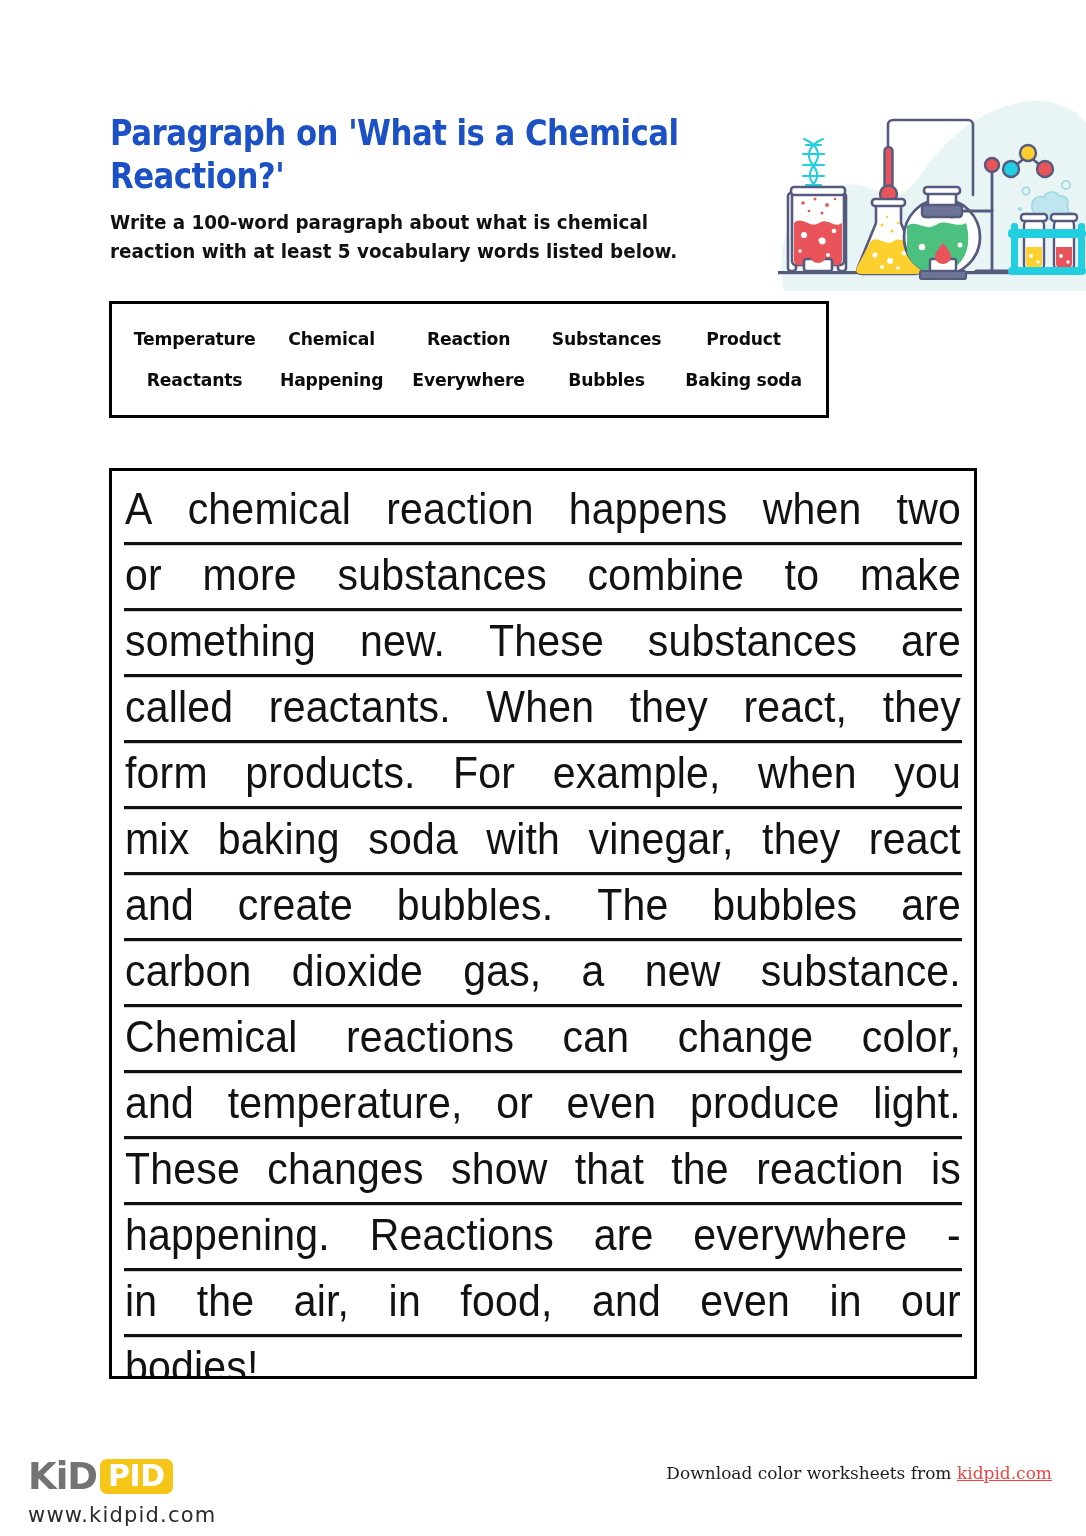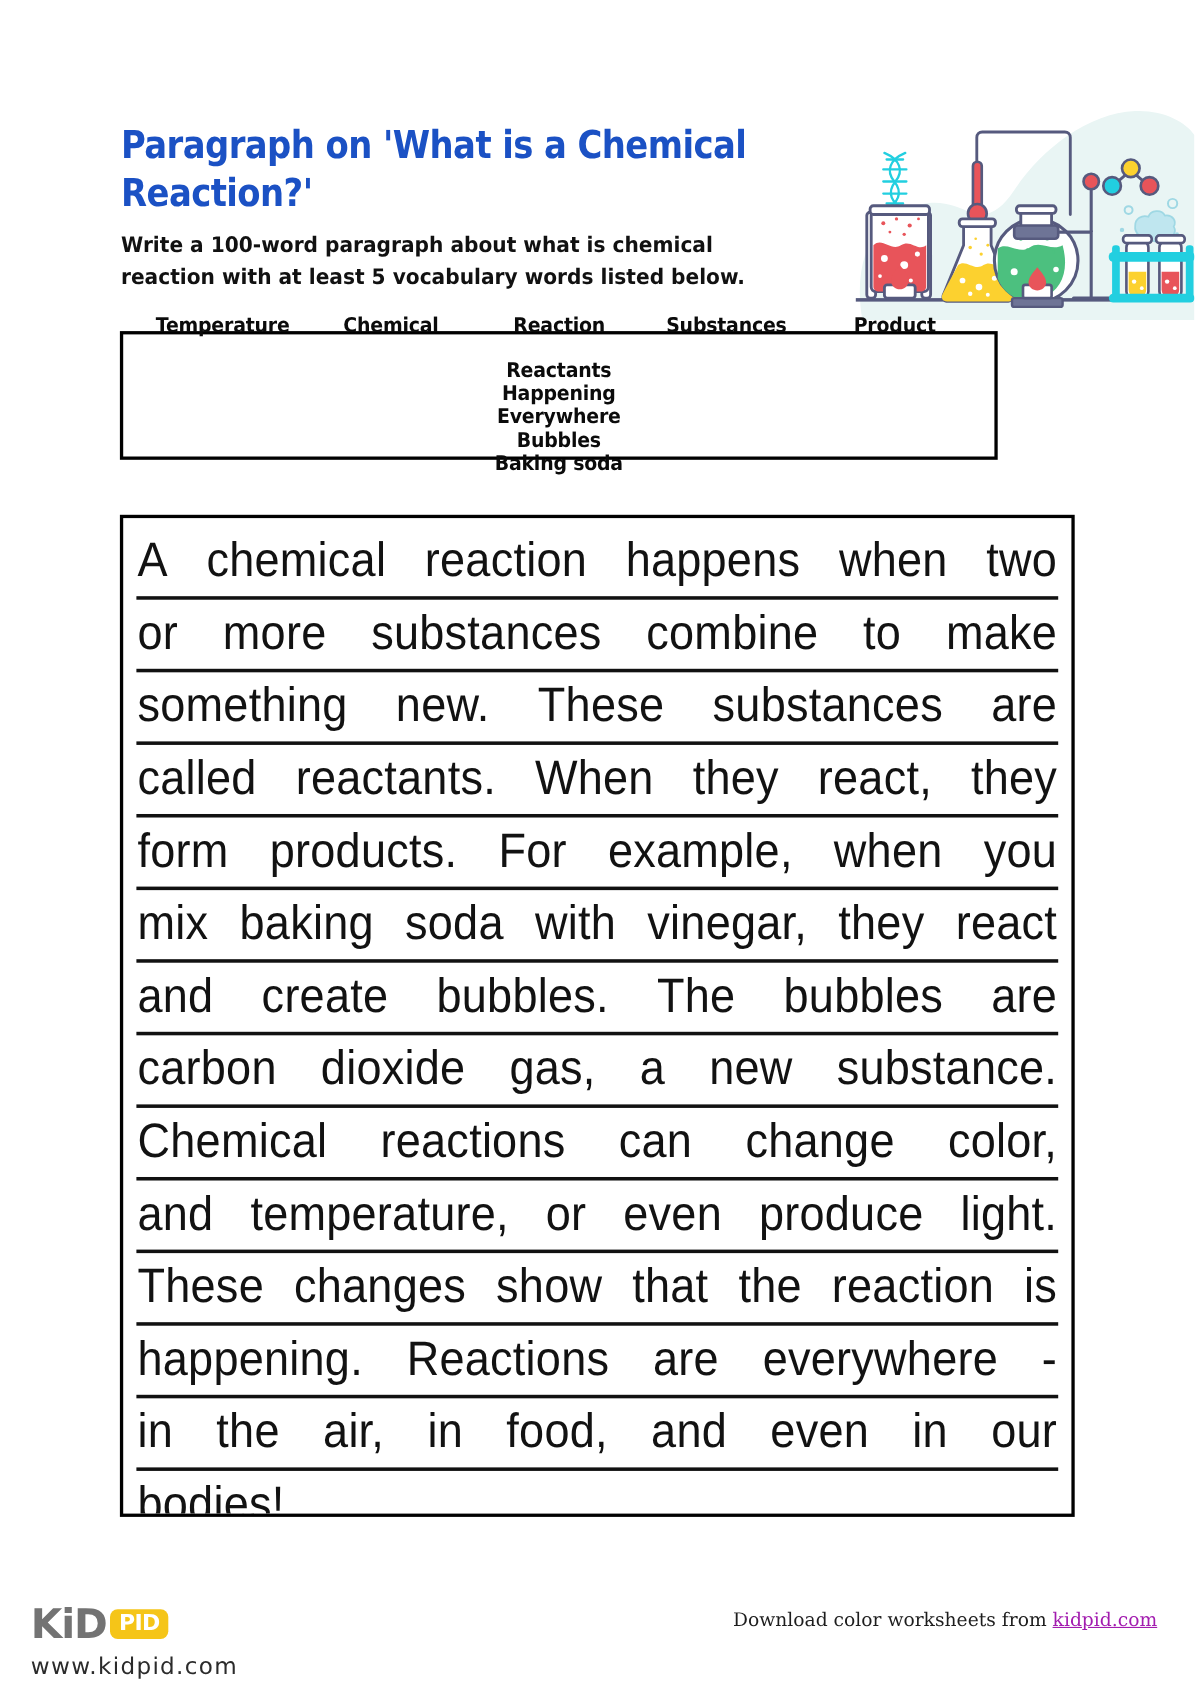--- a/index.html
+++ b/index.html
@@ -56,34 +56,34 @@
     transform: scaleX(0.94);
     transform-origin: left top;
     white-space: pre-line;
   }
 
   
   .vocab-box {
     position: absolute;
     left: 109px;
     top: 301px;
-    width: 798px;
+    width: 720px;
     height: 117px;
     border: 3px solid #000000;
     box-sizing: border-box;
     display: flex;
     flex-direction: column;
     justify-content: center;
     padding: 4px 14px 6px 14px;
   }
   .vocab-row {
     display: flex;
     width: 100%;
   }
-  .vocab-row + .vocab-row { margin-top: 20px; flex-direction: column; }
+  .vocab-row + .vocab-row { margin-top: 20px; }
   .vocab-cell {
     flex: 1 1 0;
     text-align: center;
     font-family: "DejaVu Sans", sans-serif;
     font-weight: 700;
     font-size: 18.5px;
     color: #0b0b0b;
     transform: scaleX(0.93);
     letter-spacing: -0.2px;
     white-space: nowrap;
@@ -154,21 +154,21 @@
   }
   .logo-pid-wrap {
     background: #f5c518;
     border-radius: 7px;
     padding: 2px 8px 3px 8px;
     margin-left: 3px;
   }
   .logo-pid {
     font-family: "DejaVu Sans", sans-serif;
     font-weight: 700;
-    font-size: 20px;
+    font-size: 30px;
     color: #ffffff;
     letter-spacing: -0.5px;
     line-height: 1;
   }
   .logo-url {
     font-family: "DejaVu Sans", sans-serif;
     font-size: 21px;
     color: #2b2b2b;
     letter-spacing: 1.2px;
     margin-top: 7px;
@@ -178,21 +178,21 @@
     right: 34px;
     top: 1460px;
     text-align: right;
     font-family: "DejaVu Serif", serif;
     font-size: 17px;
     line-height: 1.58;
     color: #1d1d1d;
   }
   .footer-note a,
   .footer-link {
-    color: #a21caf;
+    color: #ef4444;
     text-decoration: underline;
   }
 </style>
 </head>
 <body>
 
 <div class="illus">
   <svg width="316" height="196" viewBox="0 0 316 196" xmlns="http://www.w3.org/2000/svg">
 
     <path d="M14,196 C6,150 18,112 52,96 C80,83 98,92 112,98 C128,104 140,96 152,78 C176,42 218,8 262,6 C288,5 308,16 316,28 L316,196 Z" fill="#e9f5f4"></path>

